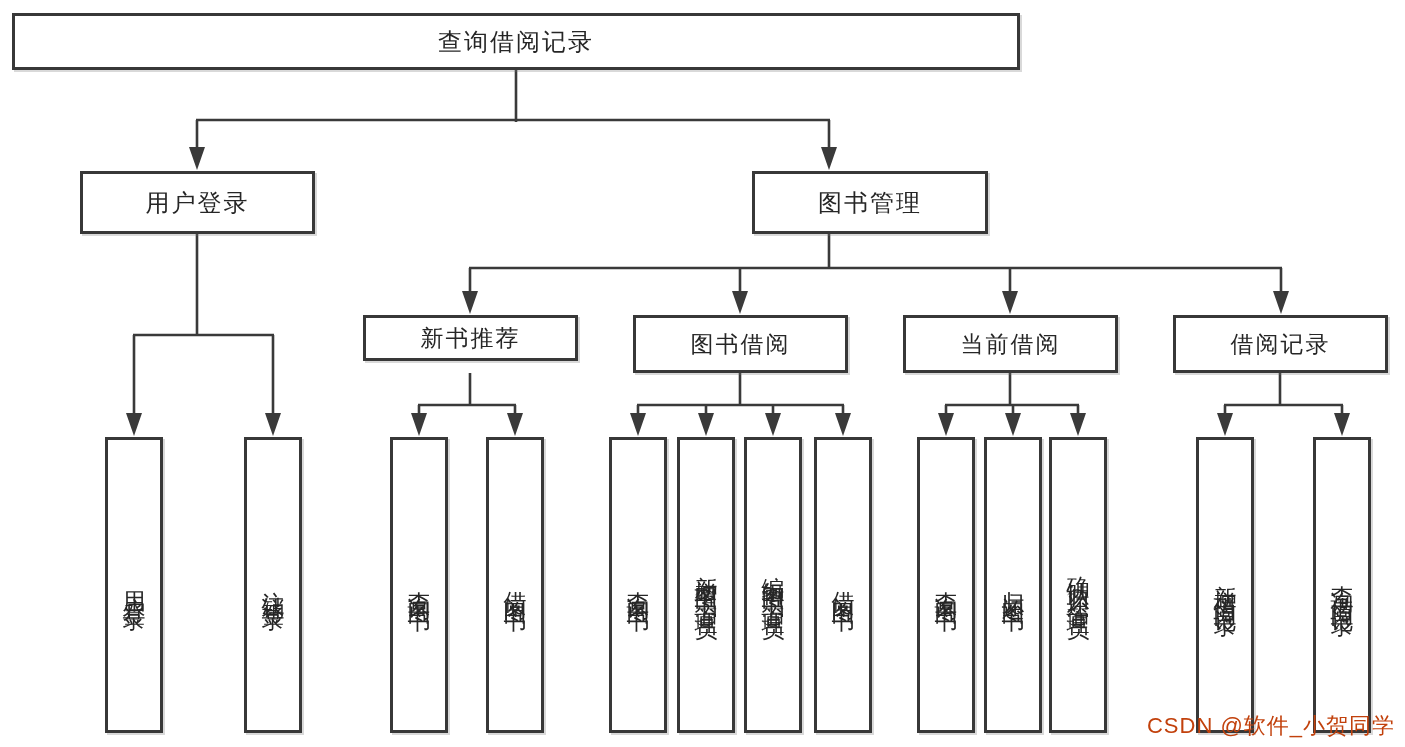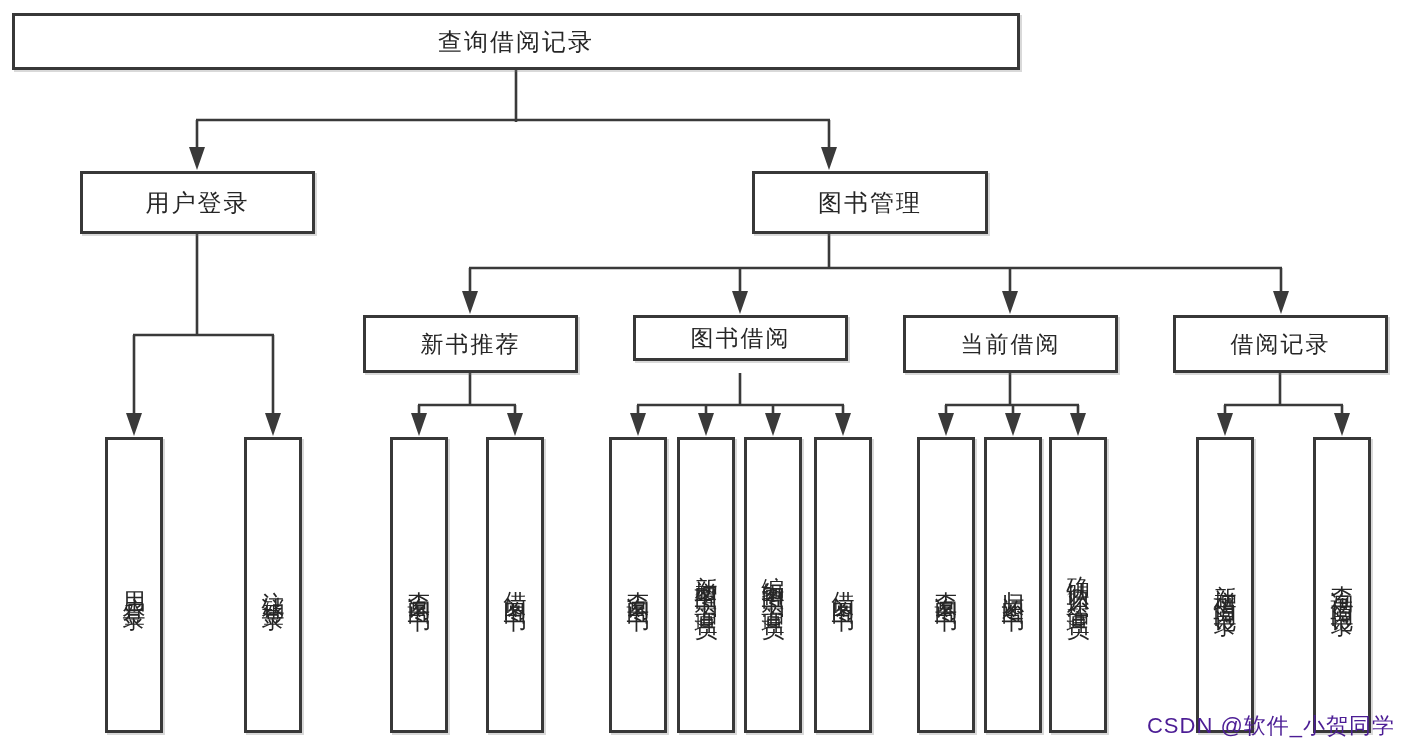--- a/index.html
+++ b/index.html
@@ -29,21 +29,21 @@
     font-size: 23px;
     letter-spacing: 6px;
     line-height: 1;
     color: #262626;
     white-space: nowrap;
   }
   .watermark {
     position: absolute;
     right: 10px; bottom: 6px;
     font-size: 22px;
-    color: #4c1d95;
+    color: #c2410c;
     letter-spacing: 1px;
     pointer-events: none;
   }
 </style>
 </head>
 <body>
 
 <div class="stage">
 
   <svg class="connectors" viewBox="0 0 1405 747" xmlns="http://www.w3.org/2000/svg">
@@ -108,24 +108,24 @@
     <span>查询借阅记录</span>
   </div>
 
   <div class="box hbox" style="left:80px; top:171px; width:235px; height:63px;">
     <span>用户登录</span>
   </div>
   <div class="box hbox" style="left:711px; top:171px; width:236px; height:63px;margin-left:41px;">
     <span>图书管理</span>
   </div>
 
-  <div class="box hbox small" style="left:363px; top:315px; width:215px; height:58px;">
+  <div class="box hbox small" style="left:363px; top:315px; width:215px; height:46px;">
     <span>新书推荐</span>
   </div>
-  <div class="box hbox small" style="left:633px; top:315px; width:215px; height:46px;">
+  <div class="box hbox small" style="left:633px; top:315px; width:215px; height:58px;">
     <span>图书借阅</span>
   </div>
   <div class="box hbox small" style="left:1173px; top:315px; width:215px; height:58px;">
     <span>借阅记录</span>
   </div>
   <div class="box hbox small" style="left:903px; top:315px; width:215px; height:58px;">
     <span>当前借阅</span>
   </div>
 
   <div class="box vbox" style="left:105px; top:437px; width:58px; height:296px;">

